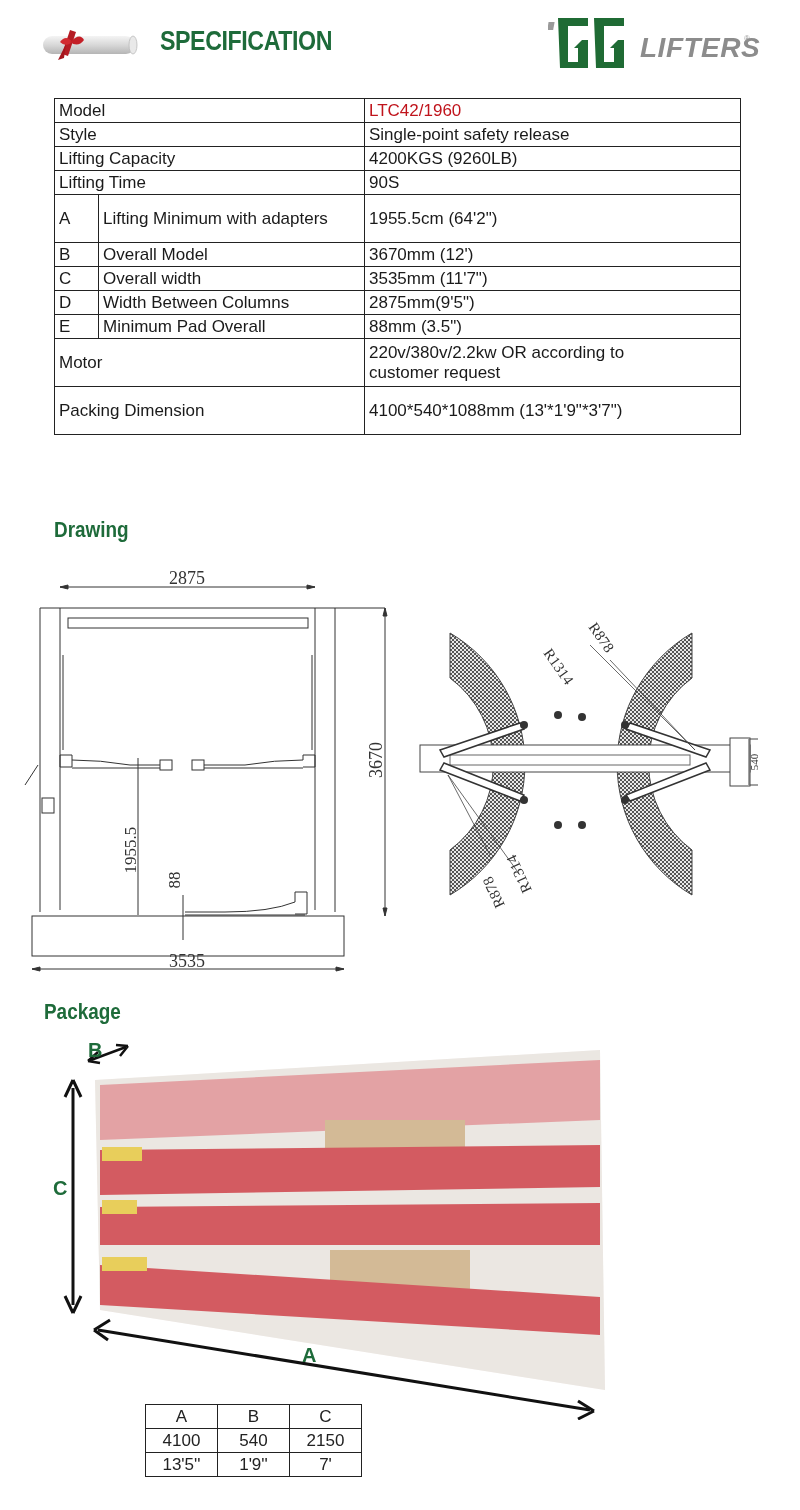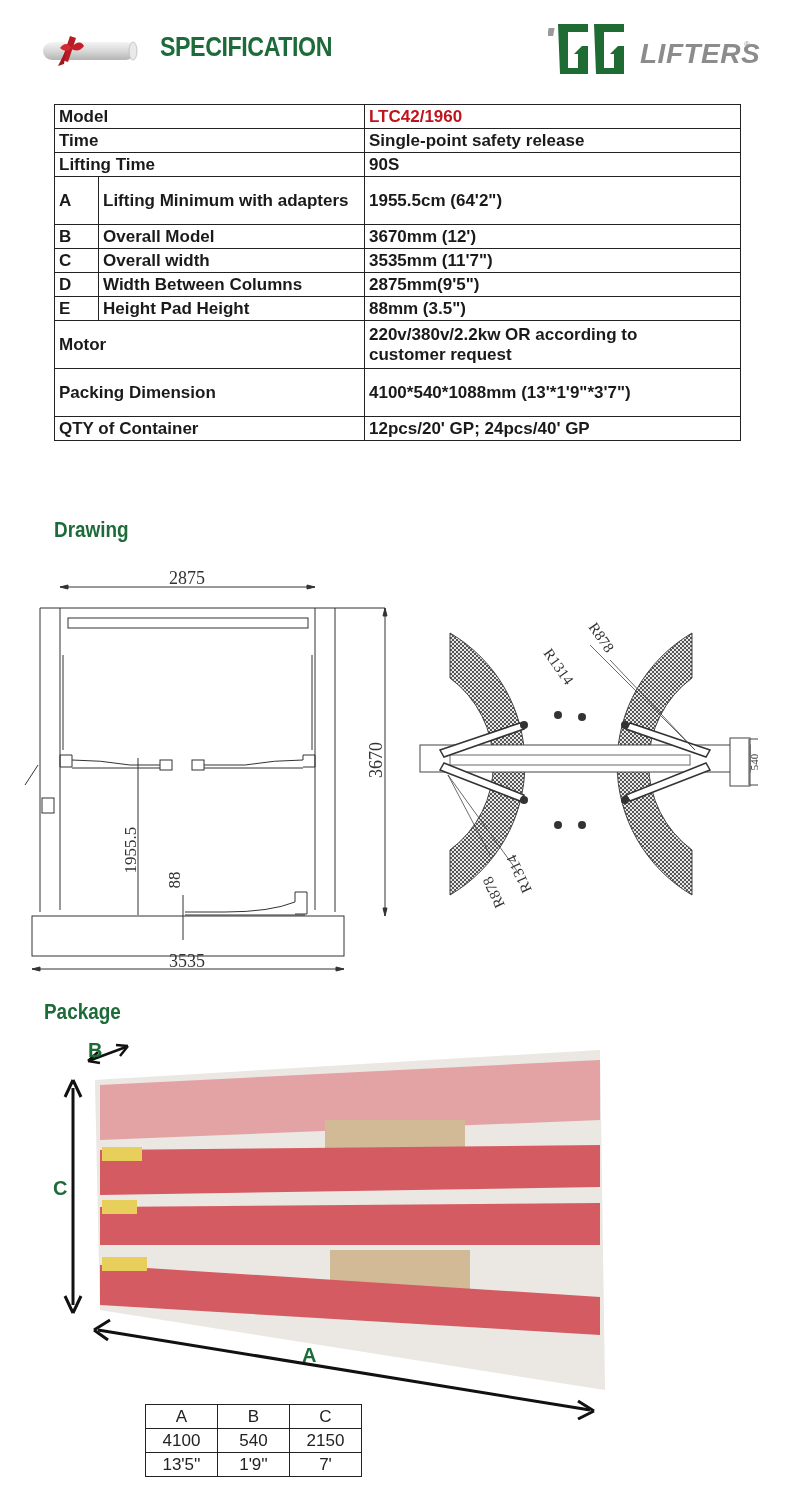--- a/index.html
+++ b/index.html
@@ -1,26 +1,26 @@
 <!DOCTYPE html>
 <html><head>
 <meta charset="utf-8">
 <style>
   * { box-sizing: border-box; margin: 0; padding: 0; }
   html, body { width: 800px; height: 1510px; background: #ffffff; overflow: hidden; }
   body { position: relative; font-family: "Liberation Sans", sans-serif; color: #111; }
 
-  .header { position: absolute; left: 0; top: 6px; width: 800px; height: 95px; text-decoration: underline; }
+  .header { position: absolute; left: 0; top: 0; width: 800px; height: 95px; text-decoration: underline; }
   .scroll-icon { position: absolute; left: 40px; top: 24px; width: 100px; height: 40px; }
   .spec-title { position: absolute; left: 160px; top: 26px; font-family: "Liberation Sans", sans-serif; font-weight: bold; font-size: 27px; color: #1e6b3a; letter-spacing: -0.5px; transform: scaleX(0.86); transform-origin: left center; }
   .logo { position: absolute; left: 548px; top: 14px; width: 210px; height: 58px; }
   .logo-text { position: absolute; left: 92px; top: 18px; font-weight: bold; font-style: italic; font-size: 28px; color: #8c8c8c; letter-spacing: 0.5px; }
   .logo-reg { position: absolute; left: 196px; top: 20px; font-size: 8px; color: #999; }
 
-  table.spec { position: absolute; left: 54px; top: 104px; width: 687px; border-collapse: collapse; font-size: 17px; font-weight: bold; color: #1a1a1a; }
+  table.spec { position: absolute; left: 54px; top: 98px; width: 687px; border-collapse: collapse; font-size: 17px; font-weight: normal; color: #1a1a1a; }
   table.spec td { border: 1px solid #222; padding: 0 4px; height: 24px; line-height: 20px; vertical-align: middle; }
   table.spec td.v { width: 376px; margin-left: 24px; }
   table.spec td.letter { width: 44px; }
   table.spec .red { color: #c0141c; }
 
   .section-title { position: absolute; font-weight: bold; font-size: 22px; color: #1e6b3a; transform: scaleX(0.86); transform-origin: left center; }
 
   .drawing-front { position: absolute; left: 20px; top: 560px; width: 380px; height: 420px; }
   .drawing-top { position: absolute; left: 410px; top: 605px; width: 360px; height: 340px; }
 
@@ -61,22 +61,26 @@
   </div>
 </div>
 
 <table class="spec">
   <tbody>
       <tr>
     <td colspan="2">Model</td>
     <td class="v red">LTC42/1960</td>
   </tr>
   <tr>
-    <td colspan="2">Time</td>
+    <td colspan="2">Style</td>
     <td class="v">Single-point safety release</td>
+  </tr>
+  <tr>
+    <td colspan="2">Lifting Capacity</td>
+    <td class="v">4200KGS (9260LB)</td>
   </tr>
   <tr>
     <td colspan="2">Lifting Time</td>
     <td class="v">90S</td>
   </tr>
   <tr style="height:48px;">
     <td class="letter" style="height:48px;">A</td>
     <td>Lifting Minimum with adapters</td>
     <td class="v">1955.5cm (64'2")</td>
   </tr>
@@ -90,37 +94,33 @@
     <td>Overall width</td>
     <td class="v">3535mm (11'7")</td>
   </tr>
   <tr>
     <td class="letter">D</td>
     <td>Width Between Columns</td>
     <td class="v">2875mm(9'5")</td>
   </tr>
   <tr>
     <td class="letter">E</td>
-    <td>Height Pad Height</td>
+    <td>Minimum Pad Overall</td>
     <td class="v">88mm (3.5")</td>
   </tr>
   <tr>
     <td colspan="2" style="height:48px;">Motor</td>
     <td class="v">
       <div>220v/380v/2.2kw OR according to</div>
       <div>customer request</div>
     </td>
   </tr>
   <tr>
     <td colspan="2" style="height:48px;">Packing Dimension</td>
     <td class="v">4100*540*1088mm  (13'*1'9"*3'7")</td>
-  </tr>
-  <tr>
-    <td colspan="2">QTY of Container</td>
-    <td class="v">12pcs/20' GP;   24pcs/40' GP</td>
   </tr>
 </tbody>
   </table>
 
 <div class="section-title" style="left:54px; top:517px;">Drawing</div>
 
 <svg class="drawing-front" viewBox="0 0 380 420" fill="none" stroke="#333" stroke-width="1">
 
   <line x1="40" y1="27" x2="295" y2="27"></line>
   <path d="M40 27 l8 -2 v4 z M295 27 l-8 -2 v4 z" fill="#333"></path>

